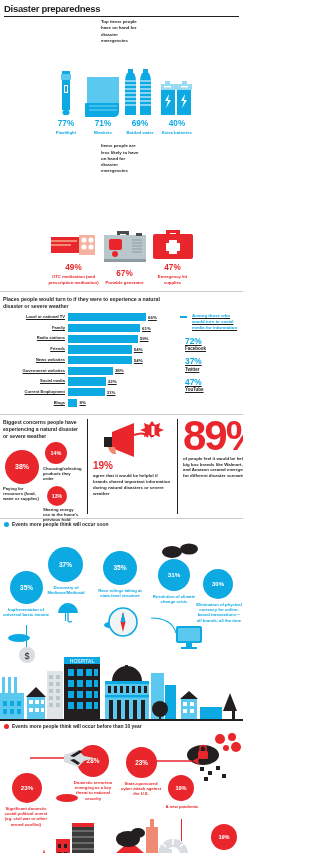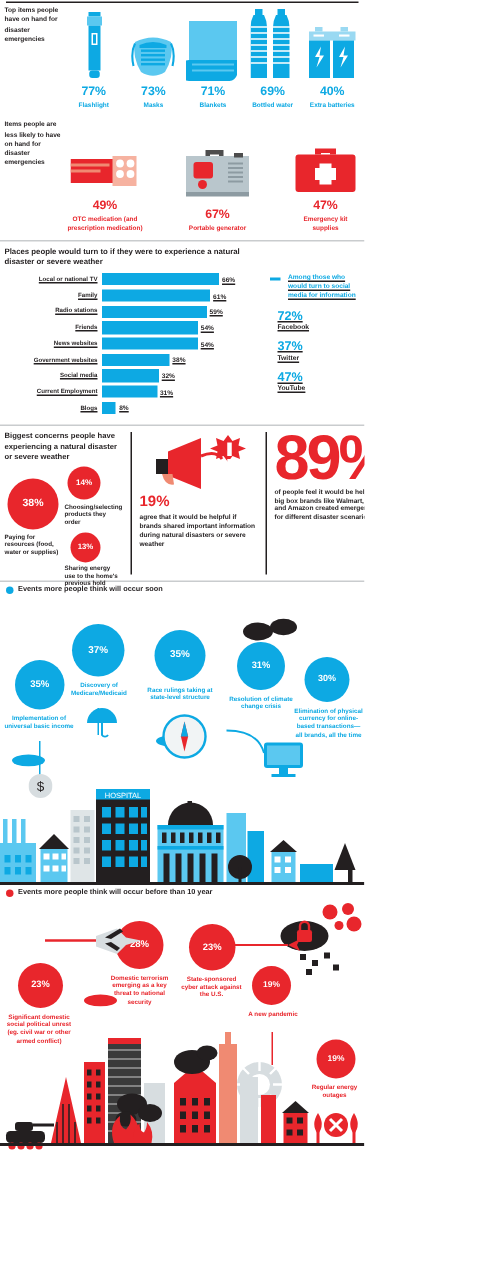--- a/index.html
+++ b/index.html
@@ -10,21 +10,21 @@
   }
   .page{position:relative;width:243px;height:853px;background:#fff;}
   .thin-rule{height:1px;background:#c9ccce;width:100%;}
 
   
   .hdr{padding:3px 4px 1px 4px;}
   .hdr h1{margin:0;font-size:9.5px;font-weight:bold;color:#231f20;letter-spacing:-.3px;}
   .hdr-rule{height:1.2px;background:#231f20;margin:1px 4px 0 4px;}
 
   
-  .row{display:flex;align-items:flex-start;padding:2px 3px 0 3px;}
+  .row{display:flex;align-items:center;padding:2px 3px 0 3px;flex-direction:column;}
   .row-lead{width:41px;flex:0 0 41px;font-size:4.4px;font-weight:bold;line-height:1.42;
             color:#231f20;padding-bottom:7px;}
   .items{flex:1;display:flex;align-items:flex-end;justify-content:space-between;}
   .item{display:flex;flex-direction:column;align-items:center;width:37px;}
   .icon-box{height:50px;display:flex;align-items:flex-end;justify-content:center;}
   .pct{font-size:8.2px;font-weight:bold;line-height:1;margin-top:3px;}
   .pct.b{color:#0da9e3;}
   .pct.r{color:#e8262c;}
   .cap{font-size:4.3px;font-weight:bold;line-height:1.3;text-align:center;margin-top:1.5px;color:#231f20;}
   .cap.b{color:#0da9e3;}
@@ -84,20 +84,23 @@
   .stem.b{background:#0da9e3;}
   .stem.r{background:#e8262c;}
 
   svg{display:block;}
 </style>
 </head>
 <body>
 
 <div class="page">
 
+  <div class="hdr">
+    <h1>Disaster preparedness</h1>
+  </div>
   <div class="hdr-rule"></div>
 
   <div class="row">
     <div class="row-lead">Top items people have on hand for disaster emergencies</div>
     <div class="items">
 
       <div class="item">
         <div class="icon-box">
           <svg width="16" height="46" viewBox="0 0 16 46">
             <rect x="4" y="0" width="8" height="3" fill="#0da9e3"></rect>
@@ -105,36 +108,20 @@
             <rect x="4" y="9" width="8" height="30" fill="#0da9e3"></rect>
             <rect x="6" y="14" width="4" height="8" fill="#fff"></rect>
             <rect x="7" y="15" width="2" height="6" fill="#0da9e3"></rect>
             <rect x="4.5" y="39" width="7" height="5" rx="2" fill="#0da9e3"></rect>
           </svg>
         </div>
         <div class="pct b">77%</div>
         <div class="cap b">Flashlight</div>
       </div>
 
-      <div class="item">
-        <div class="icon-box">
-          <svg width="30" height="34" viewBox="0 0 30 34">
-            <path d="M3 8 Q15 2 27 8 Q29 18 23 28 Q15 33 7 28 Q1 18 3 8Z" fill="#5bc8f0"></path>
-            <path d="M6 10 Q15 6 24 10 L24 12 L6 12Z" fill="#0da9e3"></path>
-            <rect x="7" y="13" width="16" height="1.6" fill="#0da9e3"></rect>
-            <rect x="7" y="16" width="16" height="1.6" fill="#0da9e3"></rect>
-            <rect x="7" y="19" width="16" height="1.6" fill="#0da9e3"></rect>
-            <rect x="7" y="22" width="16" height="1.6" fill="#0da9e3"></rect>
-            <path d="M3 9 Q0 15 2 24" stroke="#0da9e3" stroke-width="1.4" fill="none"></path>
-            <path d="M27 9 Q30 15 28 24" stroke="#0da9e3" stroke-width="1.4" fill="none"></path>
-          </svg>
-        </div>
-        <div class="pct b">73%</div>
-        <div class="cap b">Masks</div>
-      </div>
 
       <div class="item">
         <div class="icon-box">
           <svg width="36" height="40" viewBox="0 0 36 40">
             <rect x="2" y="0" width="32" height="26" fill="#5bc8f0"></rect>
             <path d="M2 26 h32 v10 a6 6 0 0 1 -6 4 h-26 a6 6 0 0 1 0 -14Z" fill="#0da9e3"></path>
             <path d="M4 29 h28" stroke="#5bc8f0" stroke-width="1.4"></path>
             <path d="M4 33 h28" stroke="#5bc8f0" stroke-width="1.4"></path>
           </svg>
         </div>
@@ -179,21 +166,21 @@
             <rect x="21" y="5" width="7" height="1.4" fill="#fff"></rect>
           </svg>
         </div>
         <div class="pct b">40%</div>
         <div class="cap b">Extra batteries</div>
       </div>
 
     </div>
   </div>
 
-  <div class="row" style="margin-top:6px;">
+  <div class="row" style="margin-top:6px;gap:20px;">
     <div class="row-lead">Items people are less likely to have on hand for disaster emergencies</div>
     <div class="items">
 
       <div class="item" style="width:52px;">
         <div class="icon-box">
           <svg width="46" height="30" viewBox="0 0 46 30">
             <rect x="0" y="6" width="30" height="16" fill="#e8262c"></rect>
             <rect x="0" y="9" width="26" height="2" fill="#f08a72"></rect>
             <rect x="0" y="13" width="20" height="2" fill="#f08a72"></rect>
             <rect x="28" y="4" width="16" height="20" fill="#f6b2a0"></rect>

